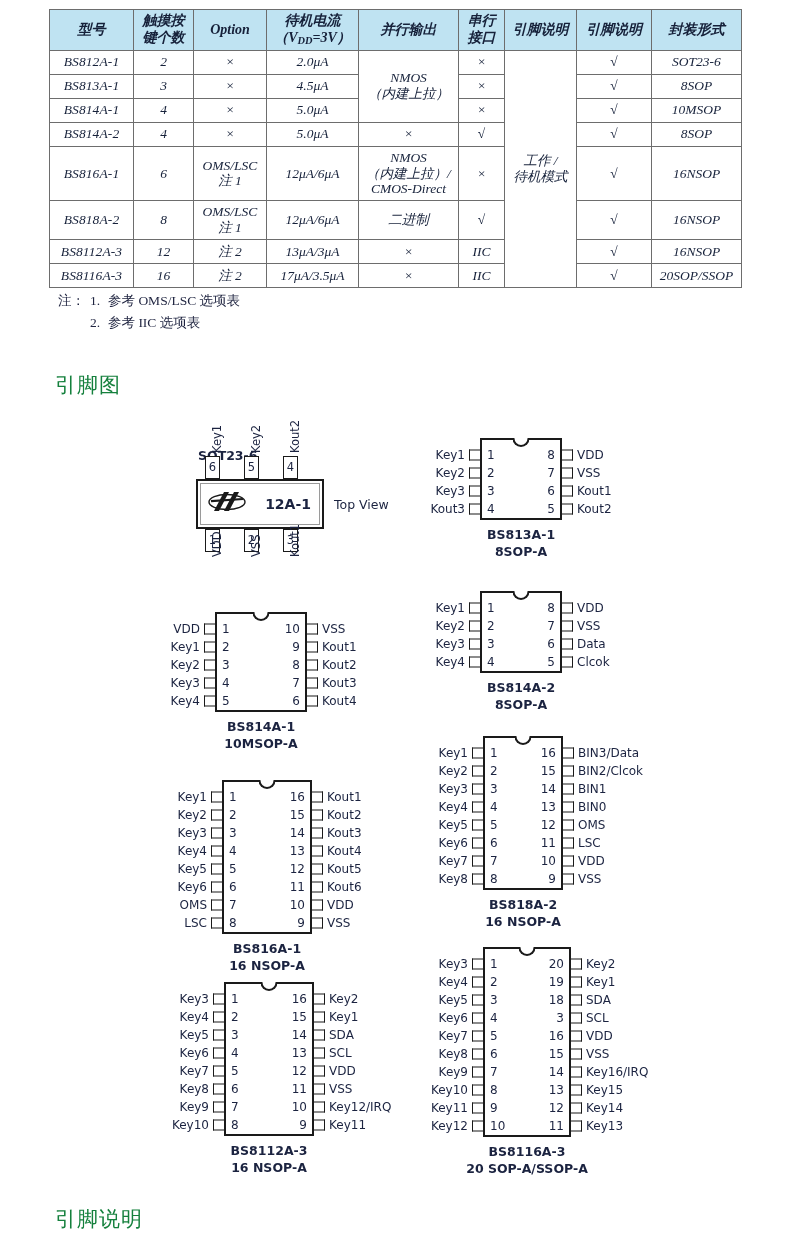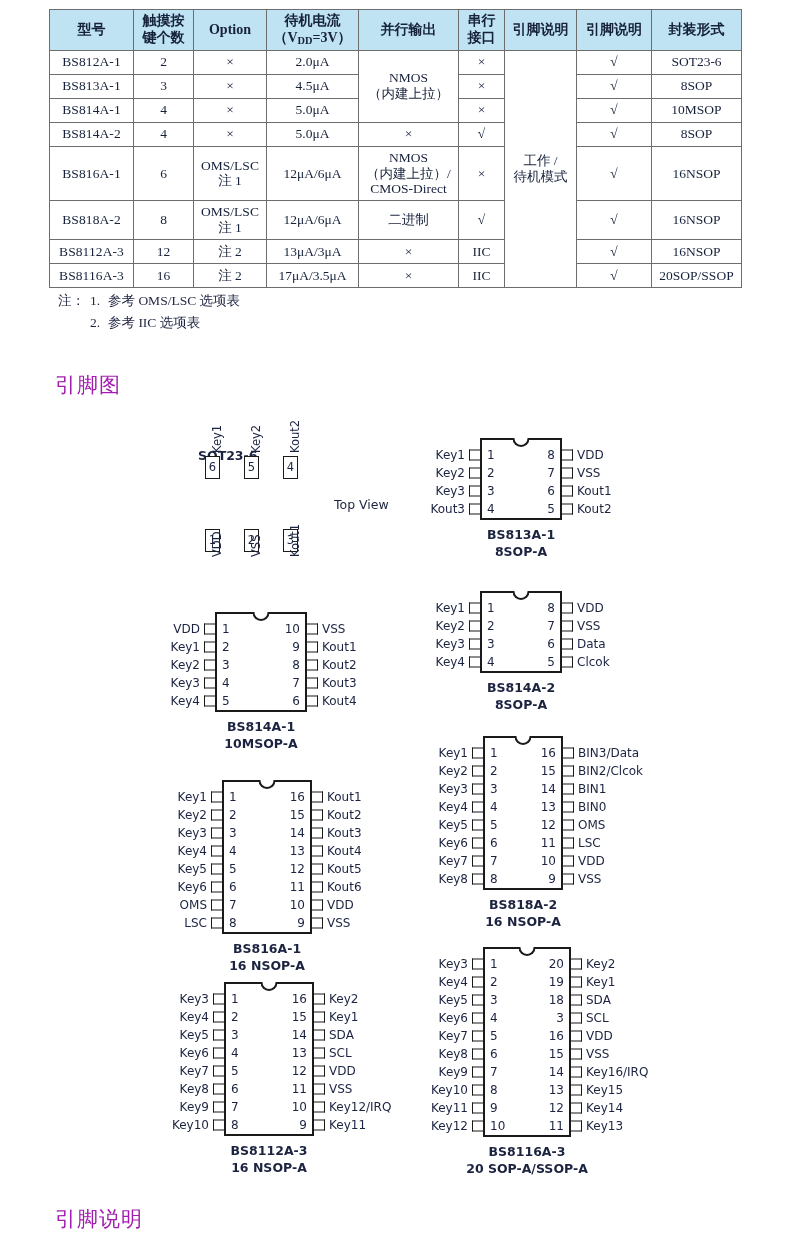--- a/index.html
+++ b/index.html
@@ -18,20 +18,21 @@
   
   #spec-table-wrap {
     position: absolute;
     left: 49px; top: 9px;
     width: 692px;
   }
   table.spec {
     border-collapse: collapse;
     width: 692px;
     table-layout: fixed;
+    font-style: italic;
   }
   table.spec th, table.spec td {
     border: 1px solid #6d6d6d;
     text-align: center;
     vertical-align: middle;
     font-size: 13.5px;
     line-height: 1.18;
     padding: 3px 1px;
     color: #16213a;
   }
@@ -65,21 +66,21 @@
   }
   #notes .note-row { display: flex; }
   #notes .note-lead { width: 32px; flex: none; }
   #notes .note-num { width: 18px; flex: none; }
 
   
   .section-heading {
     position: absolute;
     font-family: "DejaVu Sans", "Liberation Sans", sans-serif;
     font-size: 21px;
-    color: #a21caf;
+    color: #15803d;
     letter-spacing: 1px;
   }
   #heading-pinout { left: 55px; top: 371px; }
   #heading-pindesc { left: 55px; top: 1205px; }
 
   
   #diagrams {
     position: absolute;
     left: 0; top: 0; width: 790px; height: 1243px;
     font-family: "DejaVu Sans", "Liberation Sans", sans-serif;
@@ -364,20 +365,32 @@
     <div id="sot-label">SOT23-6</div>
 
     <div class="sot-pin top" style="left:55px;">6</div>
     <div class="sot-pin top" style="left:94px;">5</div>
     <div class="sot-pin top" style="left:133px;">4</div>
 
     <div class="sot-vlabel" style="left:60px;  top:48px;">Key1</div>
     <div class="sot-vlabel" style="left:99px;  top:48px;">Key2</div>
     <div class="sot-vlabel" style="left:138px; top:48px;">Kout2</div>
 
+    <div id="sot-body">
+      <div id="sot-inner"></div>
+      <div id="sot-logo">
+        <svg width="40" height="30" viewBox="0 0 40 30">
+          <ellipse cx="20" cy="15" rx="18" ry="7.5" fill="none" stroke="#1a1a1a" stroke-width="1.4"></ellipse>
+          <path d="M7 24 L17 5 L22 5 L12 24 Z" fill="#1a1a1a"></path>
+          <path d="M17 24 L27 5 L32 5 L22 24 Z" fill="#1a1a1a"></path>
+          <rect x="4" y="12" width="32" height="2.2" fill="#1a1a1a" transform="rotate(-4 20 13)"></rect>
+        </svg>
+      </div>
+      <div id="sot-part">12A-1</div>
+    </div>
 
     <div class="sot-pin bot" style="left:55px;">1</div>
     <div class="sot-pin bot" style="left:94px;">2</div>
     <div class="sot-pin bot" style="left:133px;">3</div>
 
     <div class="sot-vlabel" style="left:60px;  top:152px;">VDD</div>
     <div class="sot-vlabel" style="left:99px;  top:152px;">VSS</div>
     <div class="sot-vlabel" style="left:138px; top:152px;">Kout1</div>
 
     <div id="sot-topview">Top View</div>

